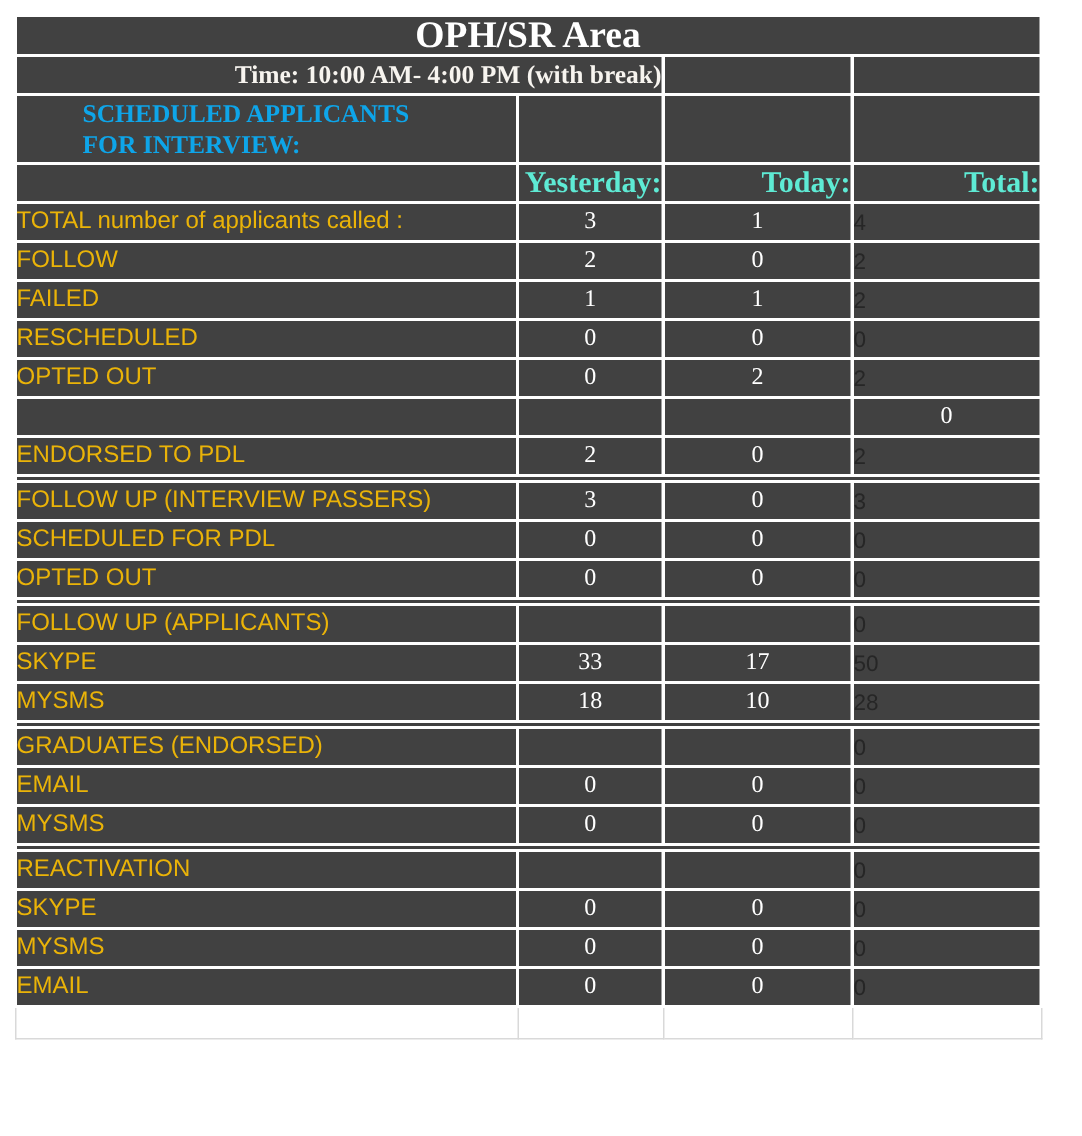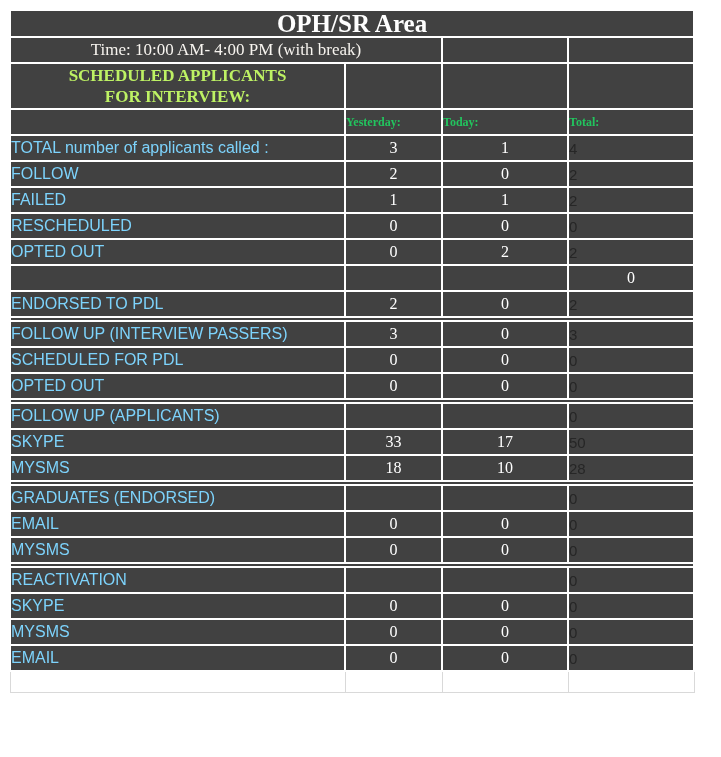--- a/index.html
+++ b/index.html
@@ -31,53 +31,52 @@
     text-align: center;
     font-family: "Liberation Serif", serif;
     font-weight: bold;
     font-size: 25px;
     color: #ffffff;
     line-height: 25px;
   }
   
   tr.time-row td { height: 24px; }
   tr.time-row td.time-cell {
-    text-align: center;
-    font-family: "Liberation Serif", serif;
-    font-weight: normal;
+    text-align: right;
+    font-family: "Liberation Serif", serif;
+    font-weight: bold;
     font-size: 17px;
     color: #f7f4ef;
   }
   
   tr.sched-row td { height: 44px; }
   tr.sched-row td.sched-cell {
-    text-align: center;
     font-family: "Liberation Serif", serif;
     font-weight: bold;
     font-size: 17px;
     line-height: 21px;
-    color: #bef264;
+    color: #0ea5e9;
     white-space: normal;
     padding: 0 44px;
   }
   
   tr.head-row td {
     height: 24px;
-    text-align: left;
-    font-family: "Liberation Serif", serif;
-    font-weight: bold;
-    font-size: 12px;
-    color: #22c55e;
+    text-align: right;
+    font-family: "Liberation Serif", serif;
+    font-weight: bold;
+    font-size: 20px;
+    color: #5eead4;
   }
   
   tr.data-row td { height: 24px; }
   td.lbl {
     font-family: "Liberation Sans", sans-serif;
     font-size: 16px;
-    color: #7dd3fc;
+    color: #eab308;
     padding-left: 3px;
     text-align: left;
   }
   td.val {
     text-align: center;
     font-family: "Liberation Serif", serif;
     font-size: 16px;
     color: #ffffff;
   }
   td.tot {

